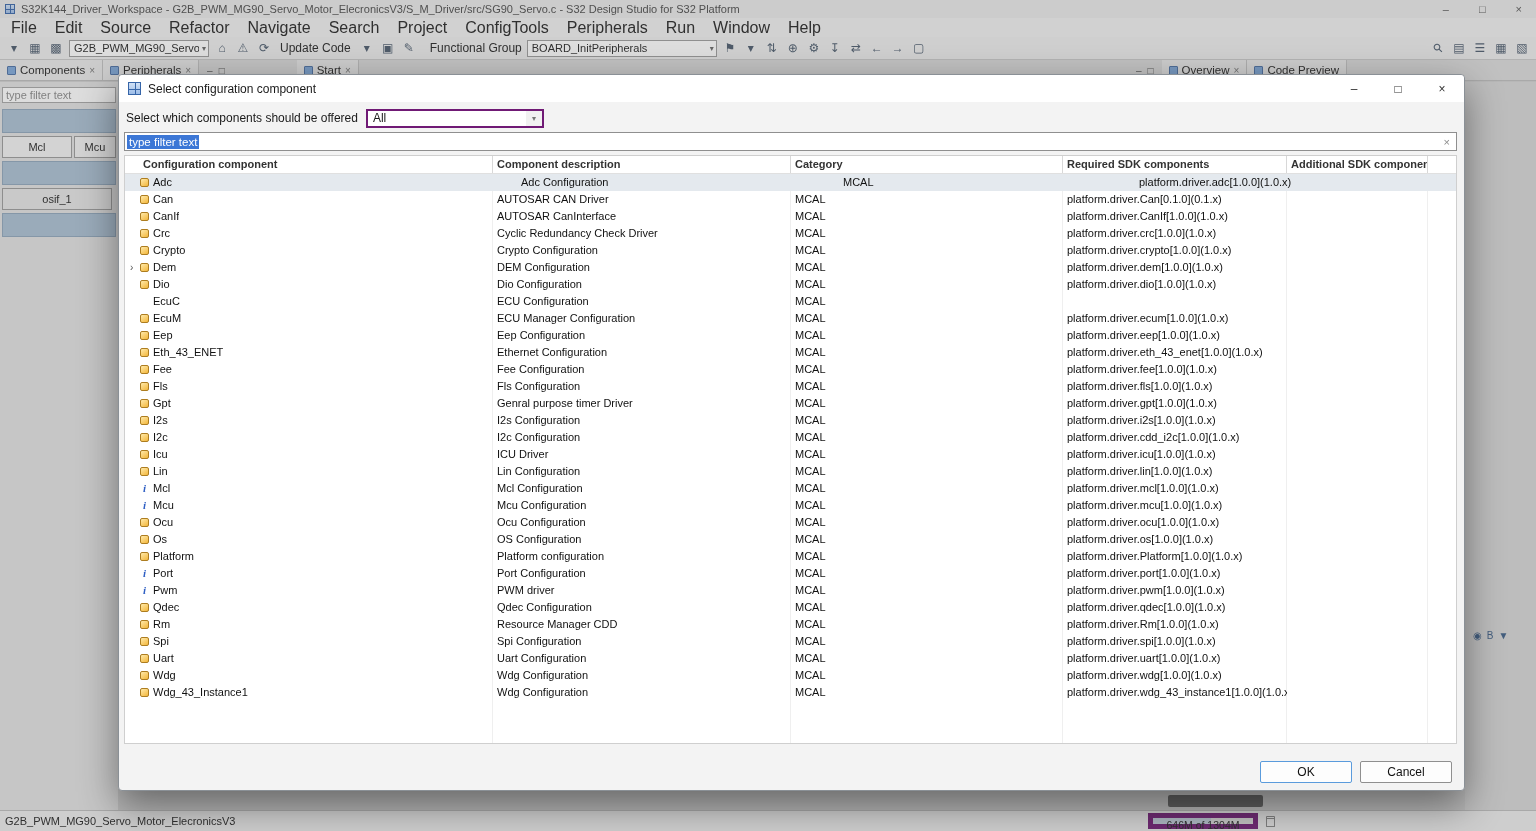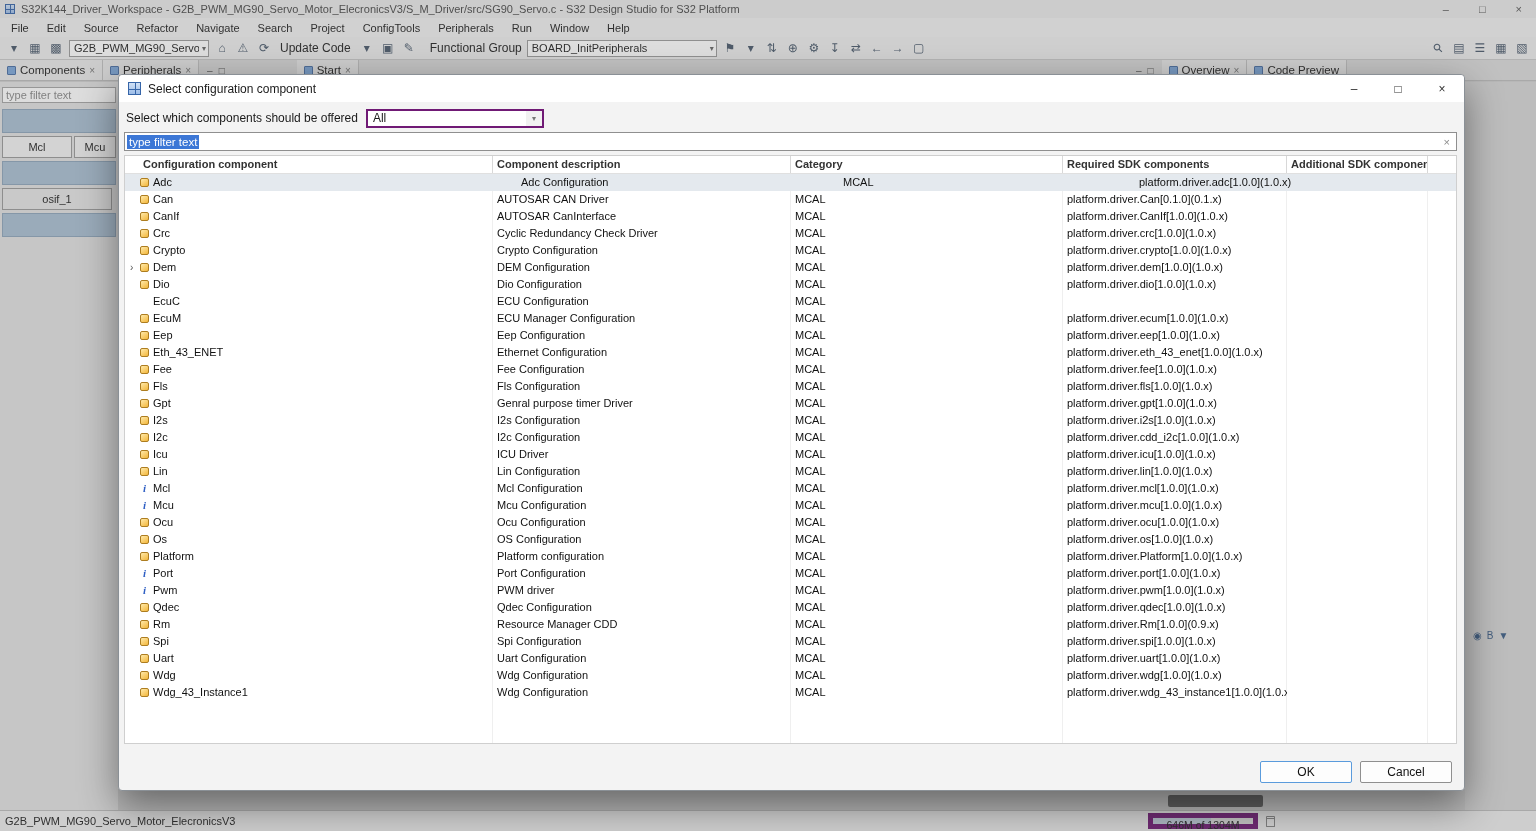--- a/index.html
+++ b/index.html
@@ -13,21 +13,21 @@
   .app-icon{width:10px;height:10px;margin:0 6px 0 5px;border:1px solid #3665a8;
             background:linear-gradient(#cfe0f5,#9dbde8);
             background-image:linear-gradient(#3665a8,#3665a8),linear-gradient(#3665a8,#3665a8),linear-gradient(#cfe0f5,#9dbde8);
             background-size:1px 100%,100% 1px,100% 100%;background-position:4px 0,0 4px,0 0;background-repeat:no-repeat;}
   .title-text{white-space:nowrap;overflow:hidden;}
   .win-controls{margin-left:auto;display:flex;gap:30px;margin-right:14px;color:#555;font-size:11px;}
   .win-controls span{cursor:default;}
 
   .menubar{position:absolute;top:18px;left:0;right:0;height:19px;background:#f0f0f0;
            display:flex;align-items:center;padding-left:2px;}
-  .menu-item{padding:0 9px;font-size:11px;color:#222;white-space:nowrap;}
+  .menu-item{padding:0 9px;font-size:16px;color:#222;white-space:nowrap;}
 
   .toolbar{position:absolute;top:37px;left:0;right:0;height:23px;background:#eeeeee;
            display:flex;align-items:center;padding:0 6px;gap:5px;font-size:12px;color:#333;border-bottom:1px solid #c9c9c9;}
   .tb-icon{width:16px;text-align:center;font-size:12px;color:#49596b;flex:none;}
   [data-name="search-icon"]{display:inline-block;transform:rotate(-45deg);}
   .tb-combo{display:inline-flex;align-items:center;height:17px;background:#fff;border:1px solid #9b9b9b;
             font-size:11px;color:#222;padding:0 2px 0 4px;flex:none;}
   [data-name="project-combo"]{width:140px;}
   [data-name="functional-group-combo"]{width:190px;}
   .tb-combo-text{flex:1;overflow:hidden;white-space:nowrap;}
@@ -607,21 +607,21 @@
             <div class="td cfill" data-name="row-filler"></div>
           </div>
           <div class="tr" data-name="component-row-Rm">
             <div class="td c0" data-name="component-cell">
               <span class="expander" data-name="expander-space"></span>
               <span class="row-icon component" data-name="component-icon"></span>
               <span class="c-name" data-name="component-name">Rm</span>
             </div>
             <div class="td c1" data-name="component-description">Resource Manager CDD</div>
             <div class="td c2" data-name="component-category">MCAL</div>
-            <div class="td c3" data-name="required-sdk-components">platform.driver.Rm[1.0.0](0.9.x)</div>
+            <div class="td c3" data-name="required-sdk-components">platform.driver.Rm[1.0.0](1.0.x)</div>
             <div class="td c4" data-name="additional-sdk-components"></div>
             <div class="td cfill" data-name="row-filler"></div>
           </div>
           <div class="tr" data-name="component-row-Spi">
             <div class="td c0" data-name="component-cell">
               <span class="expander" data-name="expander-space"></span>
               <span class="row-icon component" data-name="component-icon"></span>
               <span class="c-name" data-name="component-name">Spi</span>
             </div>
             <div class="td c1" data-name="component-description">Spi Configuration</div>

